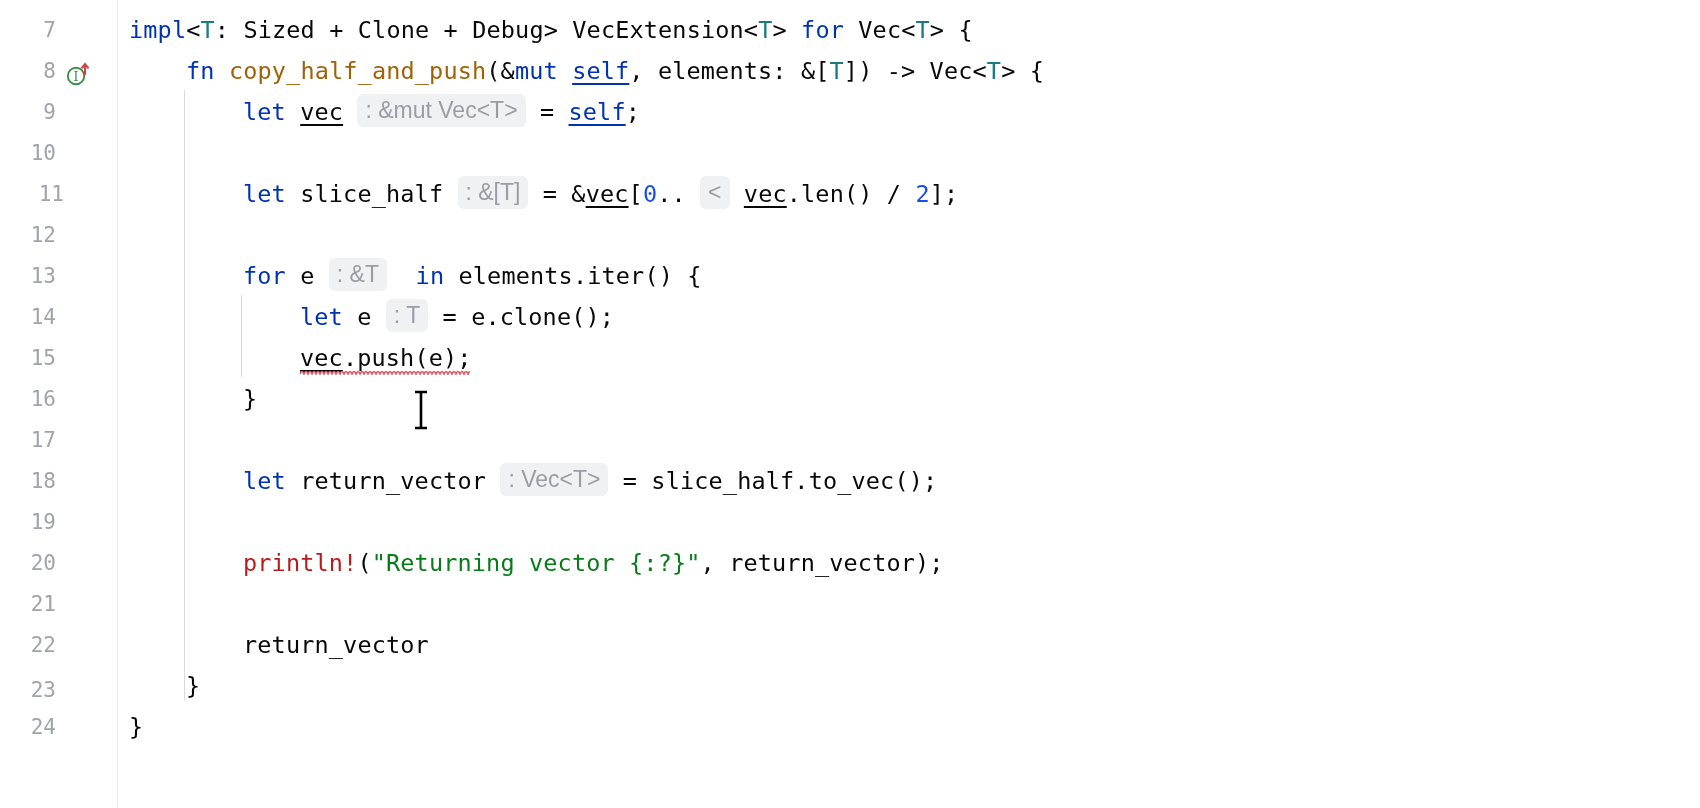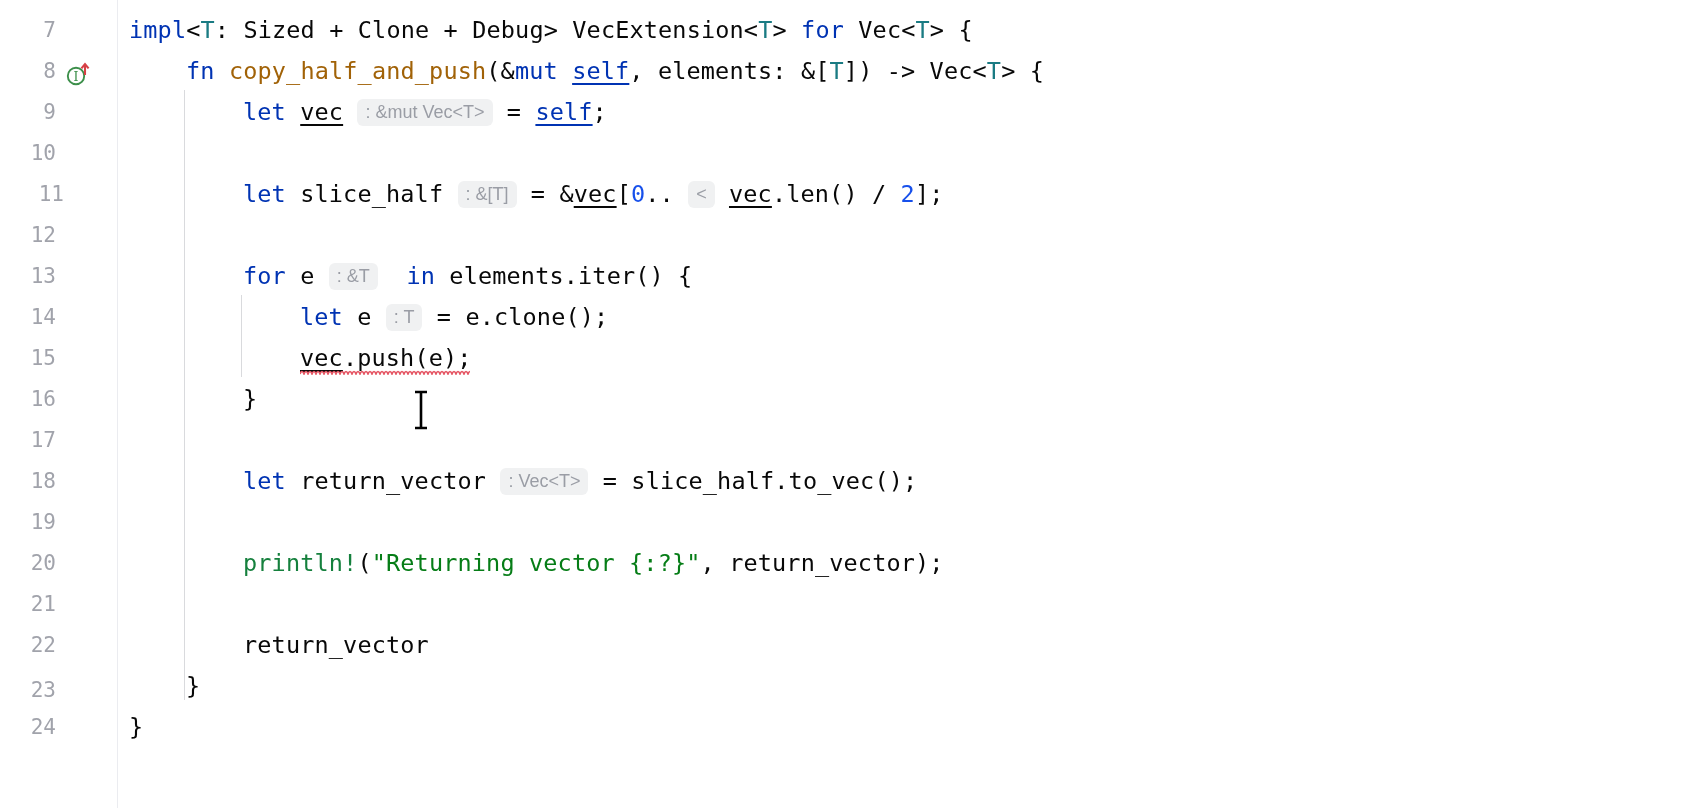--- a/index.html
+++ b/index.html
@@ -83,28 +83,28 @@
     width: 1px;
     background: #d9dadd;
   }
 
   
   .kw      { color: #0033b3; }
   .fnname  { color: #a16207; }
   .type    { color: #1a7b83; }
   .num     { color: #1750eb; }
   .str     { color: #067d17; }
-  .macro   { color: #15803d; }
+  .macro   { color: #b91c1c; }
   .plain   { color: #080808; }
   .ul      { text-decoration: underline; text-underline-offset: 4px; text-decoration-thickness: 1.5px; }
 
   
   .inlay {
     font-family: "Liberation Sans", "DejaVu Sans", sans-serif;
-    font-size: 18px;
+    font-size: 23px;
     color: #9a9da5;
     background: #f0f1f2;
     border-radius: 6px;
     padding: 3px 8px 4px 8px;
     letter-spacing: 0px;
     position: relative;
     top: -2px;
   }
 
   

